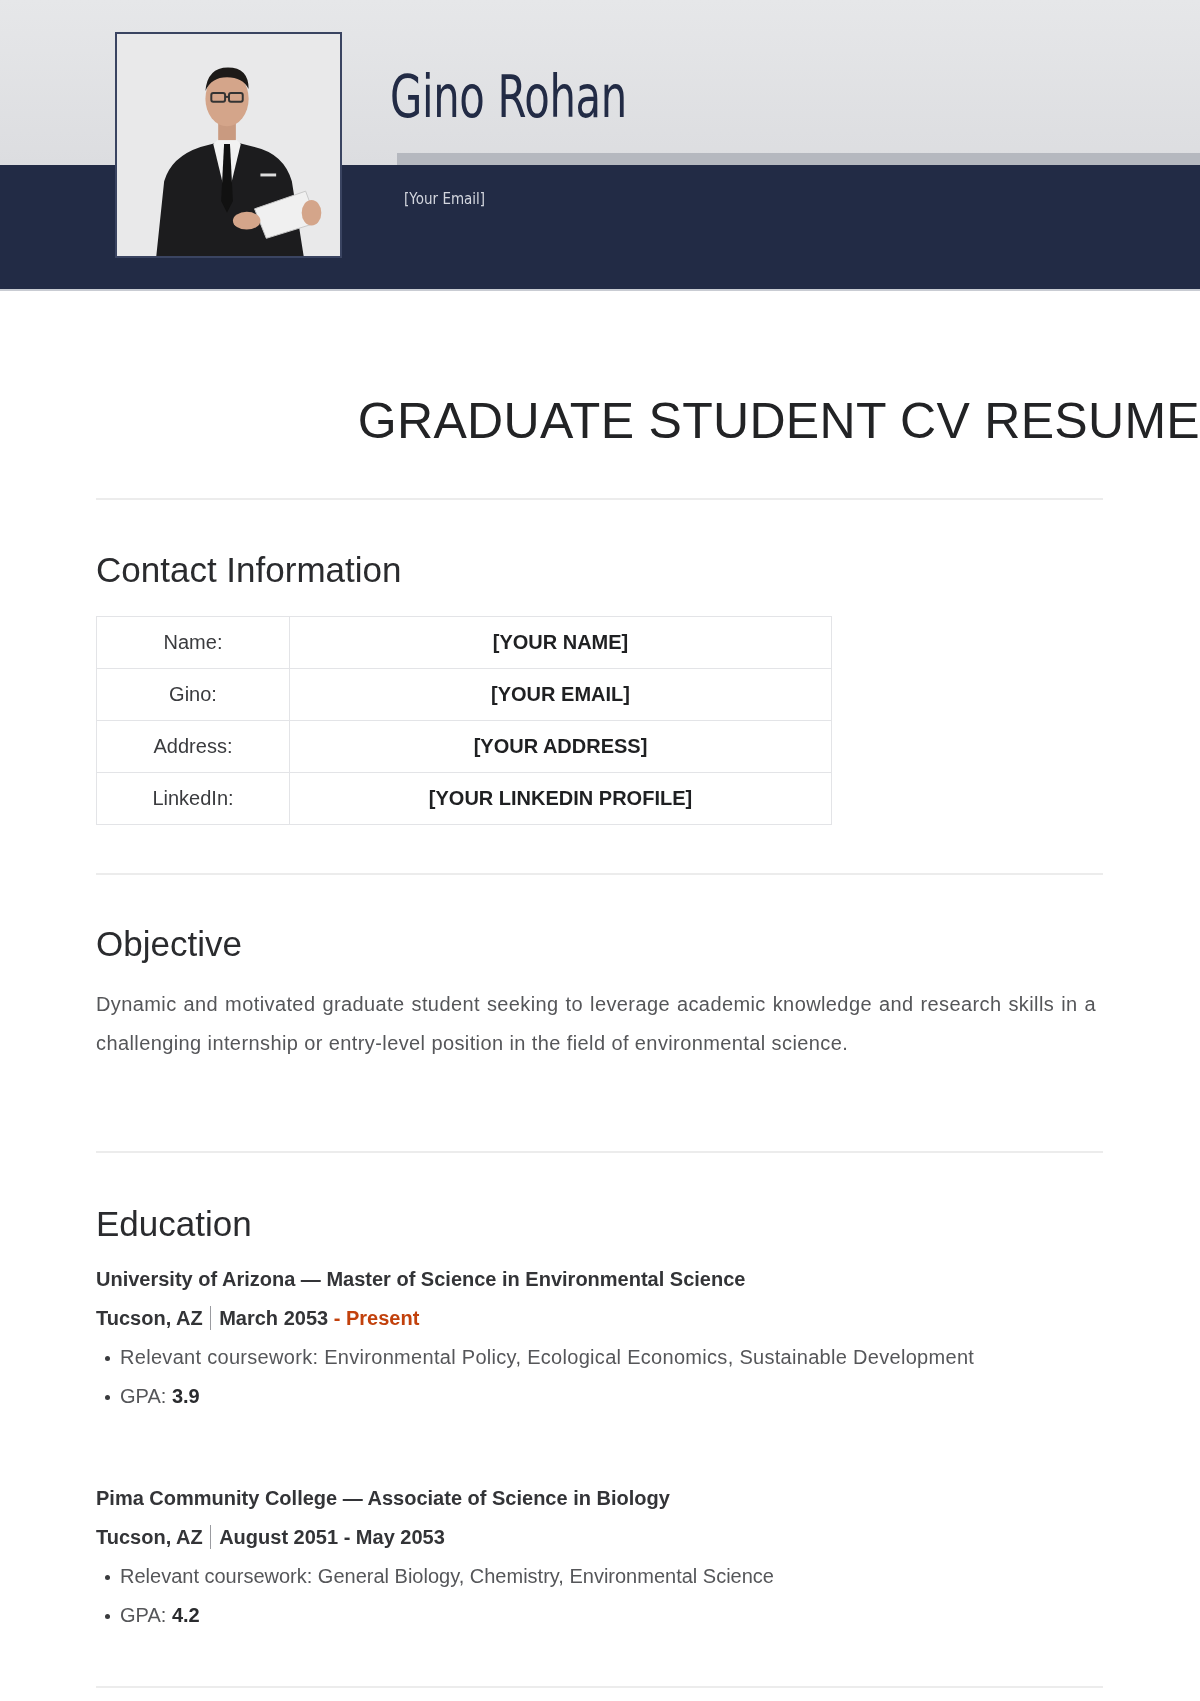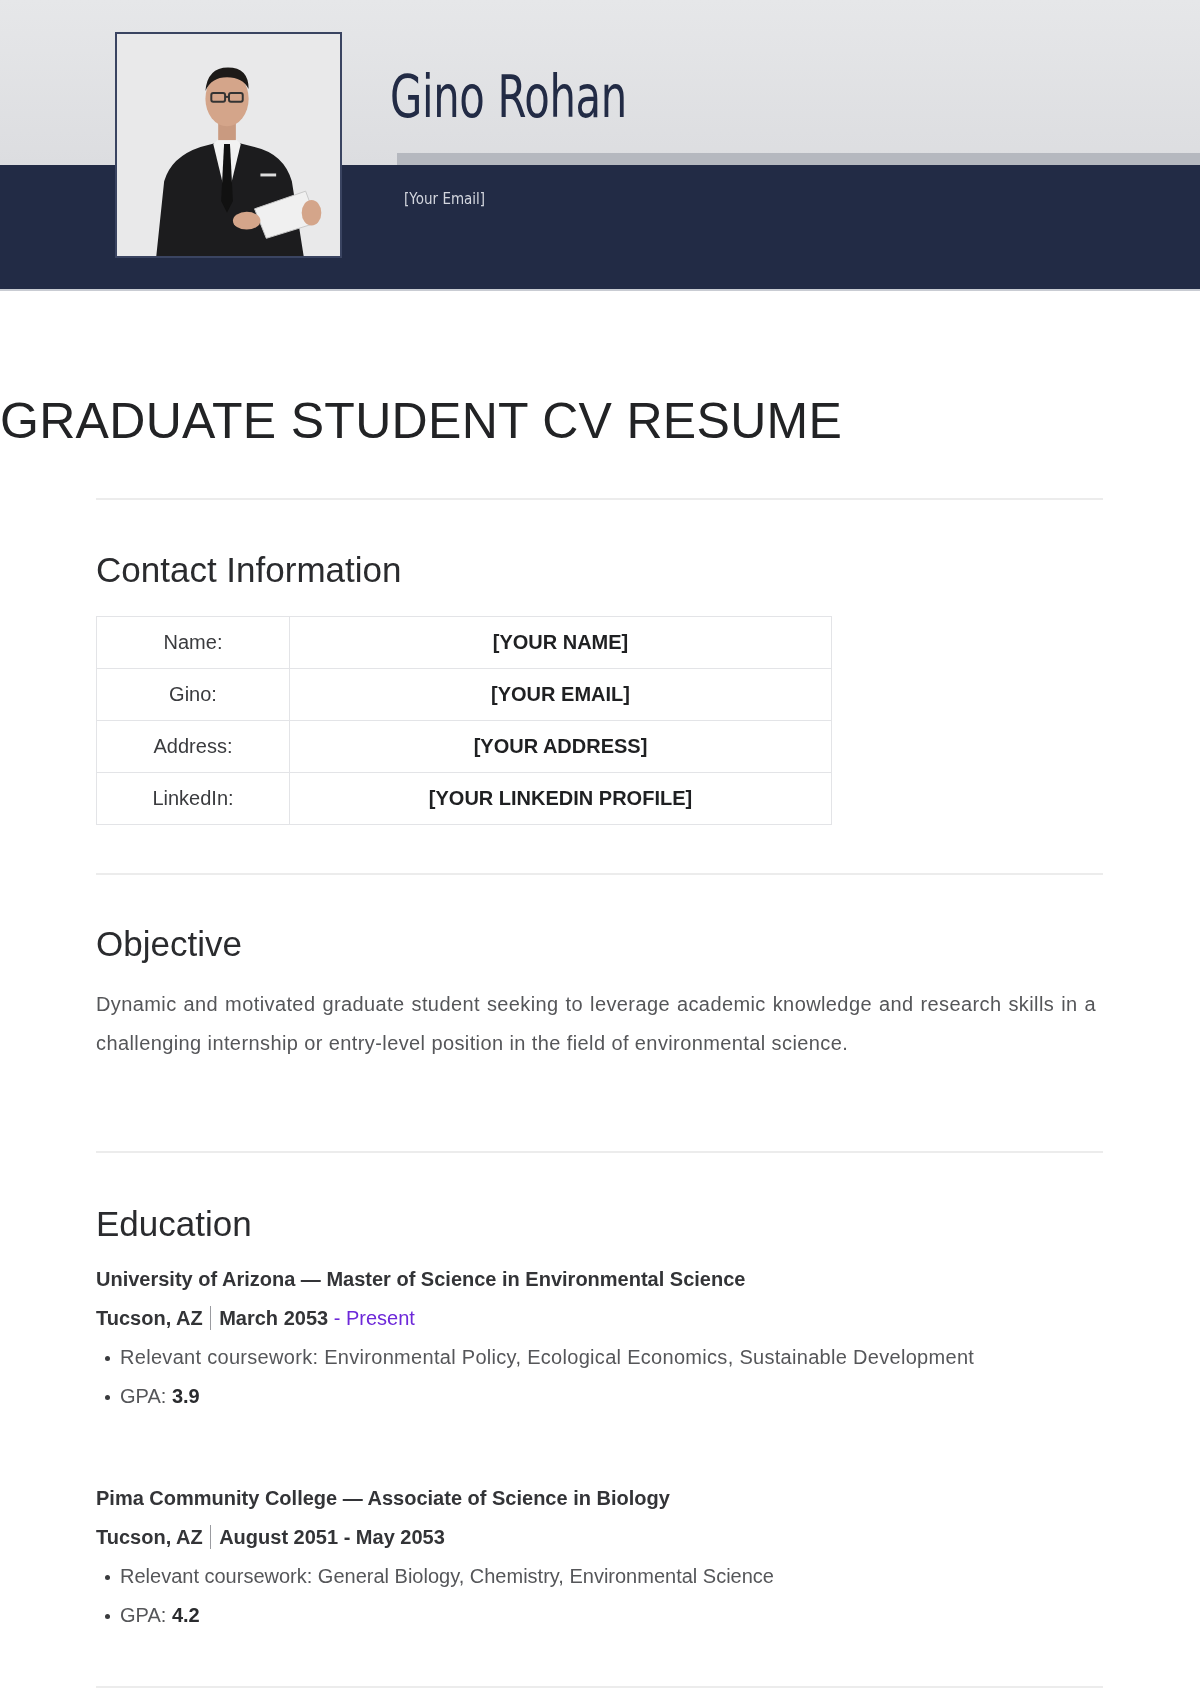--- a/index.html
+++ b/index.html
@@ -16,41 +16,41 @@
   .photo-frame { position: absolute; left: 115px; top: 32px; width: 227px; height: 226px;
     border: 2px solid #3a4461; background: linear-gradient(#eeeeef, #e2e3e4); overflow: hidden; }
   .photo-frame svg { display: block; width: 100%; height: 100%; }
 
   .name { position: absolute; left: 390px; top: 62px; font-family: "DejaVu Sans", sans-serif;
     font-size: 58px; font-weight: 500; color: #222b45; transform: scaleX(0.72); transform-origin: left top;
     letter-spacing: -0.5px; line-height: 70px; white-space: nowrap; }
   .header-email { position: absolute; left: 404px; top: 190px; font-size: 15px; color: #d3d6de;
     font-family: "DejaVu Sans", sans-serif; transform: scaleX(0.9); transform-origin: left top; }
 
-  .doc-title { position: absolute; left: 0; width: 1200px; top: 392px; text-align: left;
+  .doc-title { position: absolute; left: 0; width: 1200px; top: 392px; text-align: right;
     font-size: 50px; font-weight: 500; color: #222325; letter-spacing: 0.3px; line-height: 58px; }
 
   .rule { position: absolute; left: 96px; width: 1007px; height: 2px; background: #ececec; }
 
   .section-heading { position: absolute; left: 96px; font-size: 35px; font-weight: 500; color: #2a2b2e; line-height: 40px; }
 
   table.contact { position: absolute; left: 96px; top: 616px; width: 736px; border-collapse: collapse; }
   table.contact td { border: 1.5px solid #e3e4e7; height: 52px; text-align: center; vertical-align: middle; font-size: 20px; }
   table.contact td.lbl { width: 193px; color: #3a3b3e; }
   table.contact td.val { font-weight: bold; color: #1f2022; }
 
   .objective { position: absolute; left: 96px; top: 985px; width: 1000px; font-size: 20px; line-height: 39px;
     color: #555659; text-align: justify; letter-spacing: 0.4px; }
 
   .edu { position: absolute; left: 96px; width: 1000px; }
   .edu-line { font-size: 20px; line-height: 39px; height: 39px; white-space: nowrap; }
   .edu-title { font-weight: bold; color: #333437; }
   .edu-meta { font-weight: bold; color: #333437; }
   .sep { display: inline-block; width: 1.5px; height: 24px; background: #9a9ba0; vertical-align: -5px; margin: 0 8px 0 7px; }
-  .light { font-weight: normal; color: #6d28d9; }
+  .light { font-weight: bold; color: #c2410c; }
   .bullet { position: relative; padding-left: 24px; color: #555659; font-size: 20px; line-height: 39px; }
   .bullet::before { content: ""; position: absolute; left: 9px; top: 18px; width: 5px; height: 5px; border-radius: 50%; background: #3a3b3e; }
   .bullet.justify { text-align: justify; text-align-last: left; width: 975px; letter-spacing: 0.3px; }
   .bullet b { color: #2a2b2e; }
 </style>
 </head>
 <body>
 
 <div class="header">
   <div class="header-top"></div>

